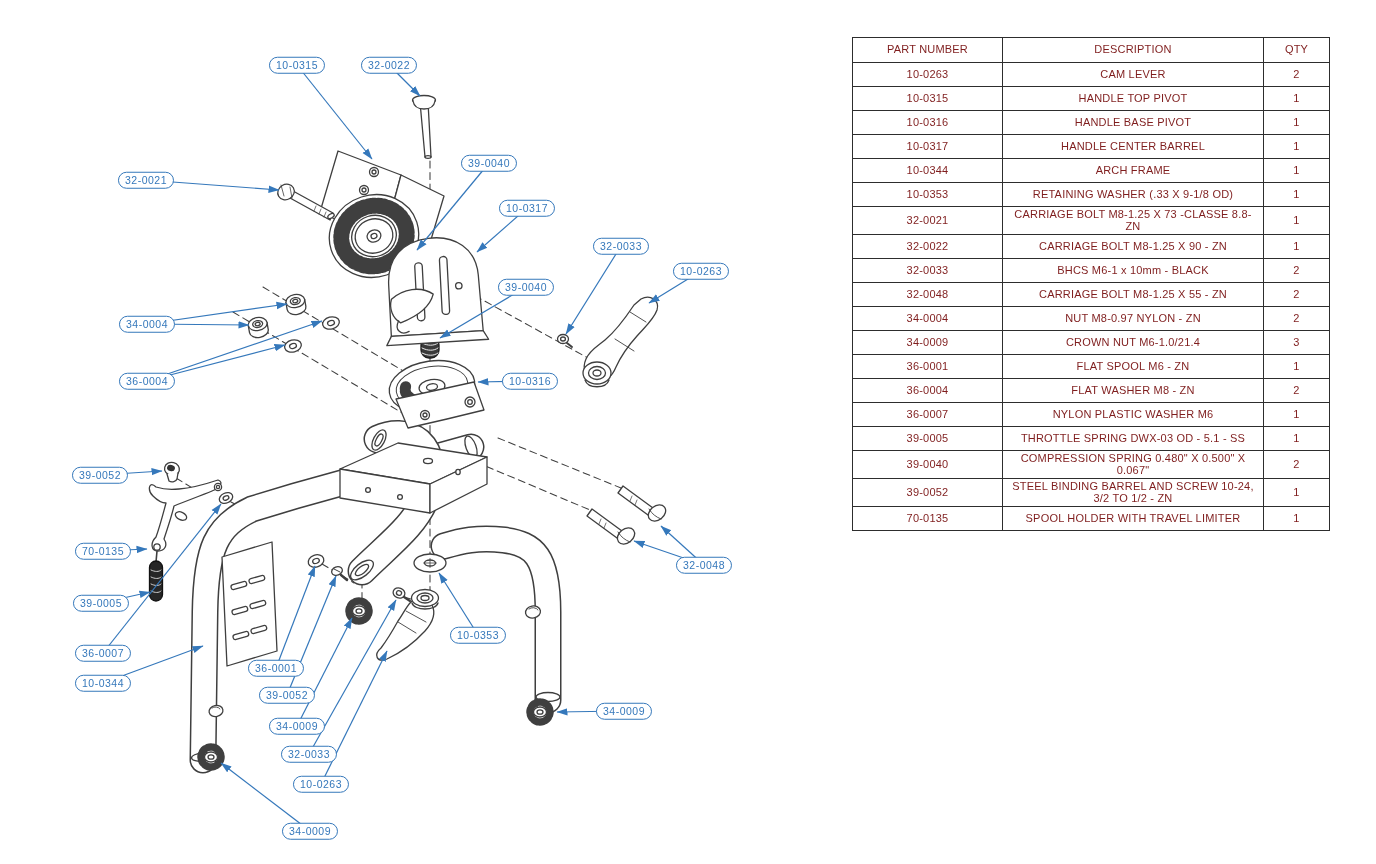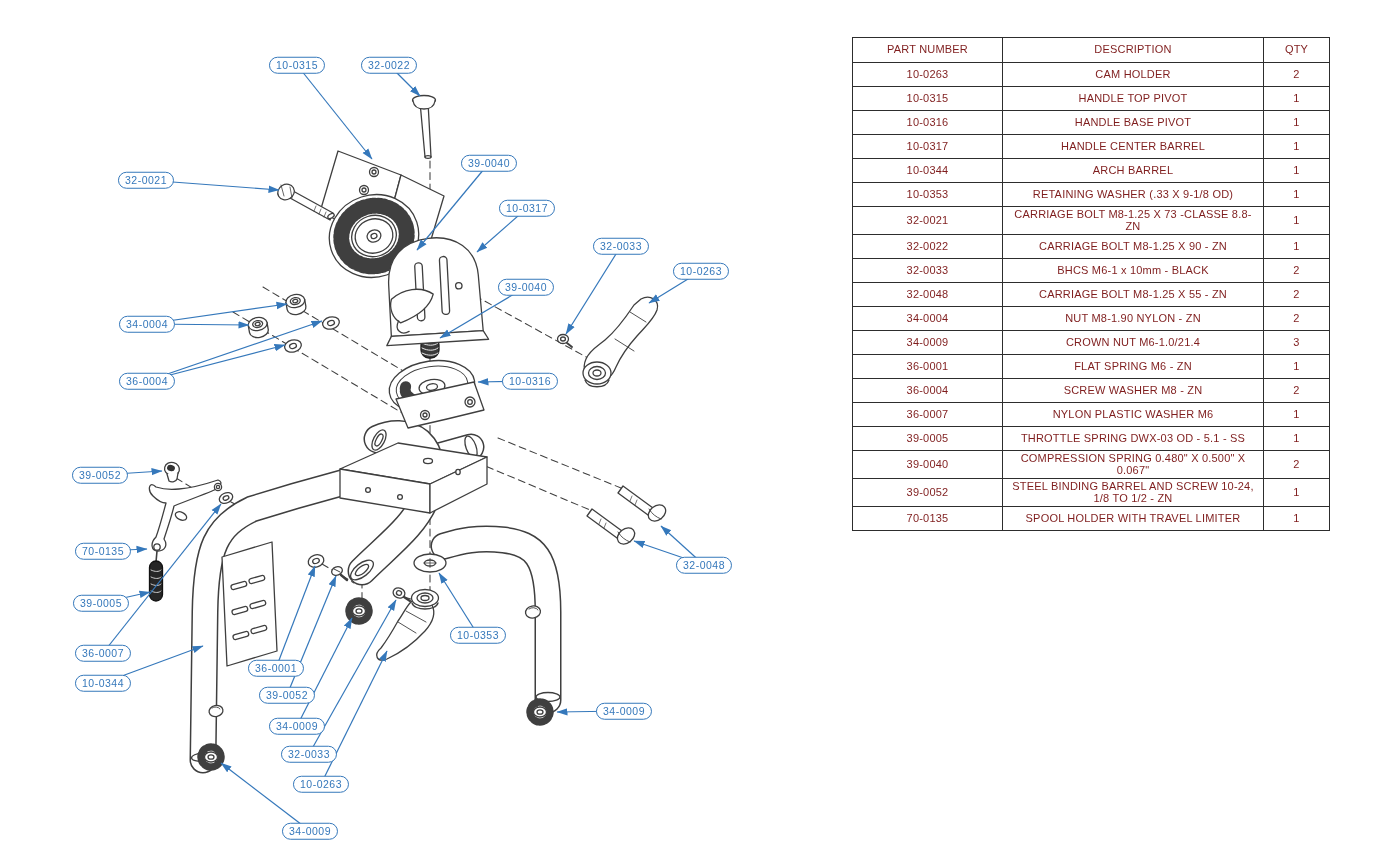--- a/index.html
+++ b/index.html
@@ -351,41 +351,41 @@
     <thead>
       <tr>
         <th>PART NUMBER</th>
         <th>DESCRIPTION</th>
         <th>QTY</th>
       </tr>
     </thead>
     <tbody>
         <tr>
           <td>10-0263</td>
-          <td>CAM HOLDER</td>
+          <td>CAM LEVER</td>
           <td>2</td>
         </tr>
         <tr>
           <td>10-0315</td>
           <td>HANDLE TOP PIVOT</td>
           <td>1</td>
         </tr>
         <tr>
           <td>10-0316</td>
           <td>HANDLE BASE PIVOT</td>
           <td>1</td>
         </tr>
         <tr>
           <td>10-0317</td>
           <td>HANDLE CENTER BARREL</td>
           <td>1</td>
         </tr>
         <tr>
           <td>10-0344</td>
-          <td>ARCH BARREL</td>
+          <td>ARCH FRAME</td>
           <td>1</td>
         </tr>
         <tr>
           <td>10-0353</td>
           <td>RETAINING WASHER (.33 X 9-1/8 OD)</td>
           <td>1</td>
         </tr>
         <tr>
           <td>32-0021</td>
           <td>CARRIAGE BOLT M8-1.25 X 73 -CLASSE 8.8- ZN</td>
@@ -401,56 +401,56 @@
           <td>BHCS M6-1 x 10mm - BLACK</td>
           <td>2</td>
         </tr>
         <tr>
           <td>32-0048</td>
           <td>CARRIAGE BOLT M8-1.25 X 55 - ZN</td>
           <td>2</td>
         </tr>
         <tr>
           <td>34-0004</td>
-          <td>NUT M8-1.90 NYLON - ZN</td>
+          <td>NUT M8-0.97 NYLON - ZN</td>
           <td>2</td>
         </tr>
         <tr>
           <td>34-0009</td>
           <td>CROWN NUT M6-1.0/21.4</td>
           <td>3</td>
         </tr>
         <tr>
           <td>36-0001</td>
-          <td>FLAT SPRING M6 - ZN</td>
+          <td>FLAT SPOOL M6 - ZN</td>
           <td>1</td>
         </tr>
         <tr>
           <td>36-0004</td>
-          <td>SCREW WASHER M8 - ZN</td>
+          <td>FLAT WASHER M8 - ZN</td>
           <td>2</td>
         </tr>
         <tr>
           <td>36-0007</td>
           <td>NYLON PLASTIC WASHER M6</td>
           <td>1</td>
         </tr>
         <tr>
           <td>39-0005</td>
           <td>THROTTLE SPRING DWX-03 OD - 5.1 - SS</td>
           <td>1</td>
         </tr>
         <tr>
           <td>39-0040</td>
           <td>COMPRESSION SPRING 0.480" X 0.500" X 0.067"</td>
           <td>2</td>
         </tr>
         <tr>
           <td>39-0052</td>
-          <td>STEEL BINDING BARREL AND SCREW 10-24, 1/8 TO 1/2 - ZN</td>
+          <td>STEEL BINDING BARREL AND SCREW 10-24, 3/2 TO 1/2 - ZN</td>
           <td>1</td>
         </tr>
         <tr>
           <td>70-0135</td>
           <td>SPOOL HOLDER WITH TRAVEL LIMITER</td>
           <td>1</td>
         </tr>
       </tbody>
   </table>
 

